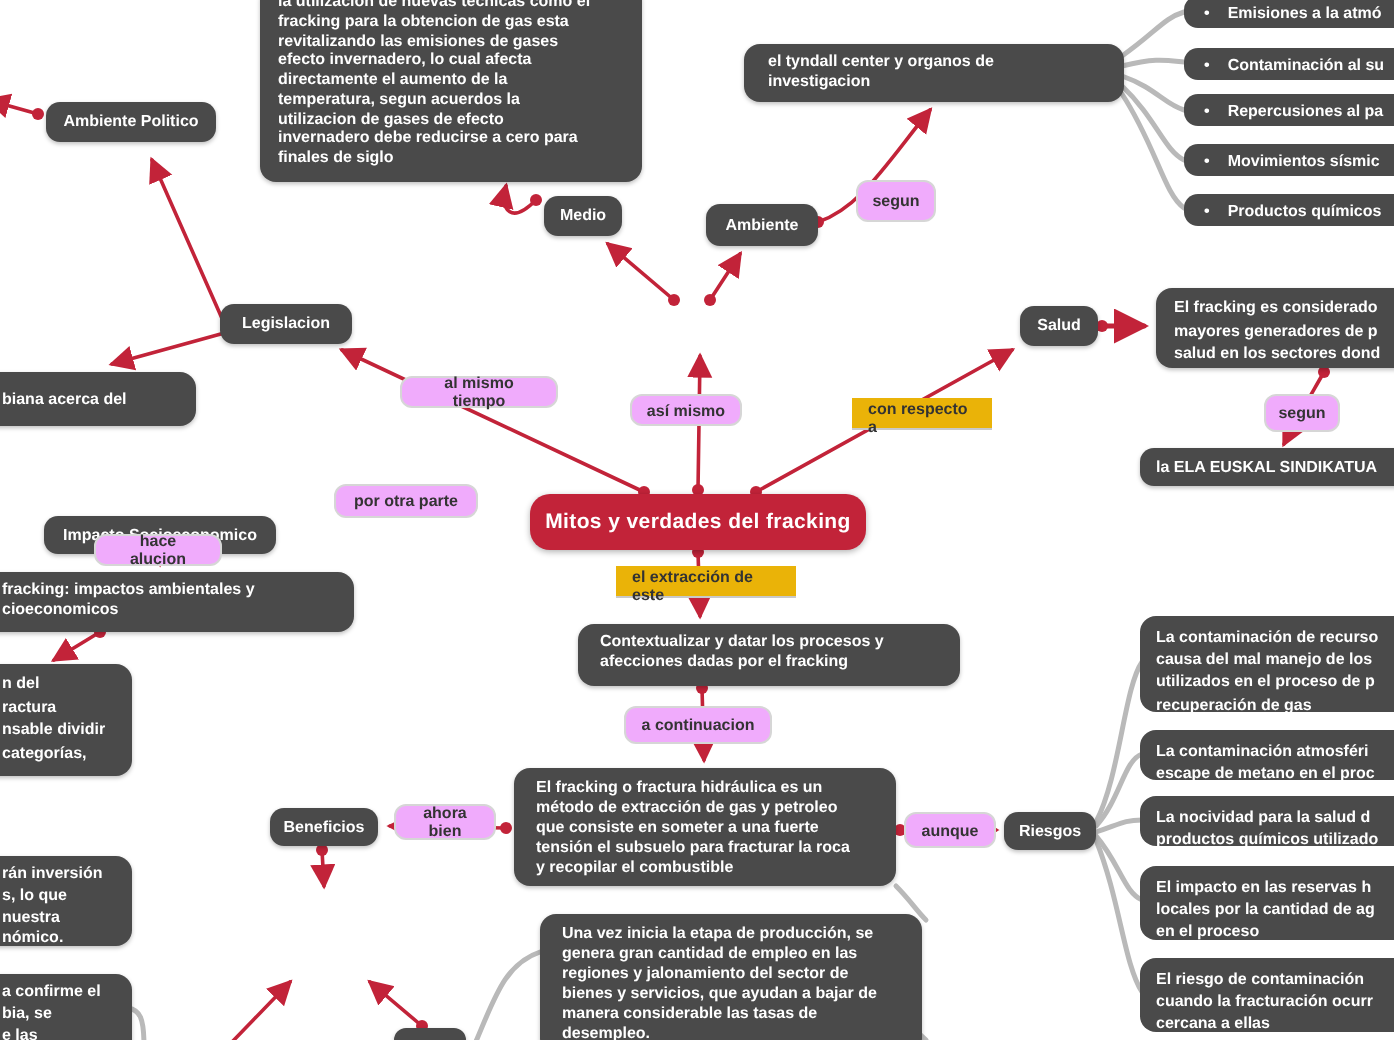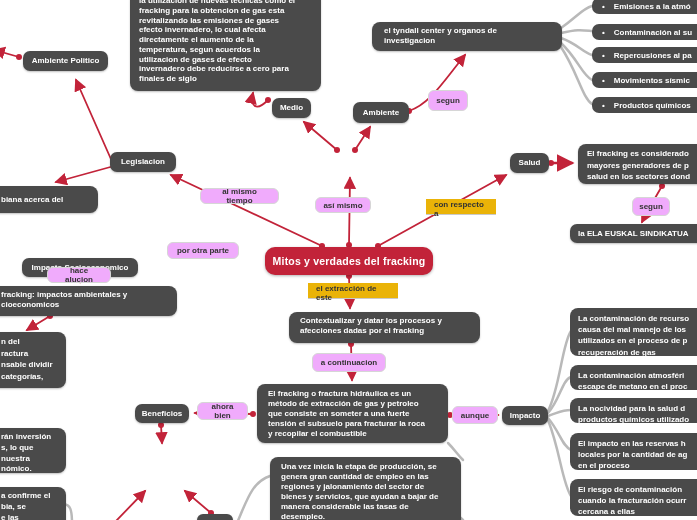--- a/index.html
+++ b/index.html
@@ -171,21 +171,21 @@
 afecciones dadas por el fracking</div>
 
   <div class="topic" style="left:257px;top:384px;width:191px;height:59px;padding:5px 11px;">El fracking o fractura hidráulica es un
 método de extracción de gas y petroleo
 que consiste en someter a una fuerte
 tensión el subsuelo para fracturar la roca
 y recopilar el combustible</div>
 
   <div class="topic small" style="left:135px;top:404px;width:54px;height:19px;">Beneficios</div>
 
-  <div class="topic small" style="left:502px;top:406px;width:46px;height:19px;">Impacto</div>
+  <div class="topic small" style="left:502px;top:406px;width:46px;height:19px;">Riesgos</div>
 
   <div class="topic cutL" style="left:-14px;top:428px;width:80px;height:45px;line-height:1.35;">rán inversión
 s, lo que
 nuestra
 nómico.</div>
 
 
   <div class="topic cutL" style="left:-14px;top:487px;width:80px;height:50px;line-height:1.35;">a confirme el
 bia, se
 e las

